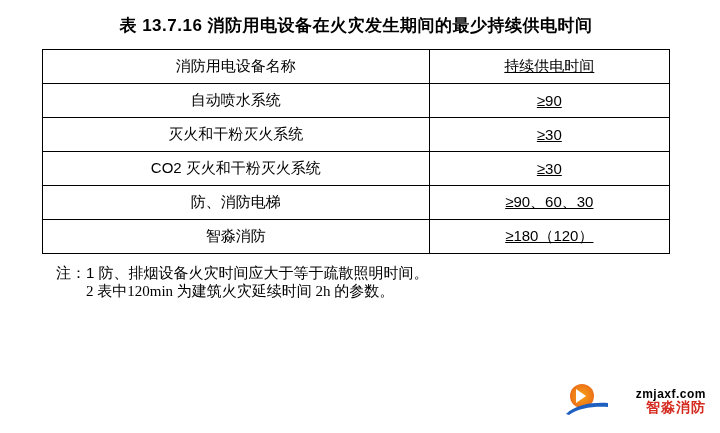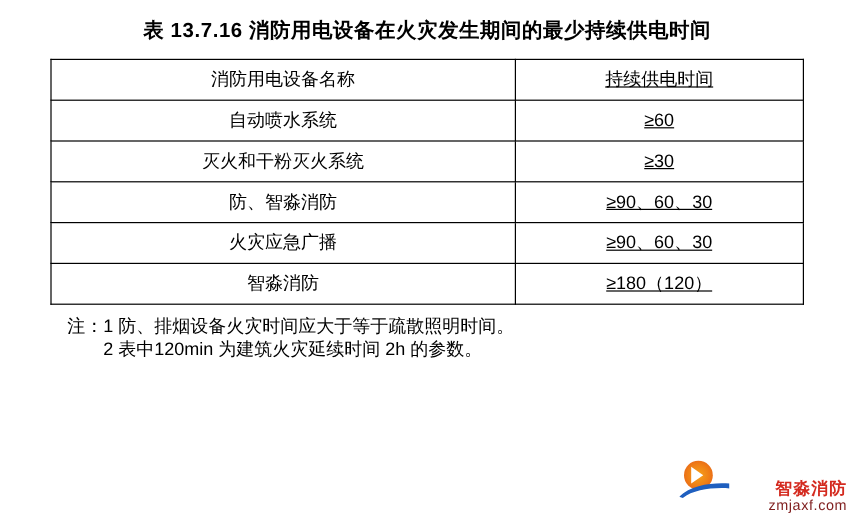--- a/index.html
+++ b/index.html
@@ -66,20 +66,21 @@
     position: relative;
   }
   .note-line {
     white-space: nowrap;
   }
   .note-line.first {
     padding-left: 14px;
   }
   .note-line.second {
     padding-left: 44px;
+    font-family: Liberation Serif, serif;
   }
   .watermark {
     position: absolute;
     right: 6px;
     bottom: 6px;
     width: 140px;
     height: 44px;
   }
   .wm-text-top {
     position: absolute;
@@ -87,24 +88,24 @@
     top: 16px;
     font-size: 14px;
     font-weight: bold;
     color: #d42a1f;
     letter-spacing: 1px;
     white-space: nowrap;
   }
   .wm-text-bottom {
     position: absolute;
     right: 0;
-    top: 31px;
+    top: 4px;
     font-size: 12px;
-    font-weight: normal;
-    color: #7f1d1d;
+    font-weight: bold;
+    color: #000000;
     letter-spacing: 0.5px;
     white-space: nowrap;
   }
   .wm-logo {
     position: absolute;
     left: 4px;
     top: 1px;
     width: 24px;
     height: 24px;
     border-radius: 50%;
@@ -141,32 +142,32 @@
 
   <div class="table-wrap">
     <table class="spec">
       <tbody>
         <tr class="head">
           <td class="col-name">消防用电设备名称</td>
           <td class="col-time">持续供电时间</td>
         </tr>
         <tr>
           <td class="col-name">自动喷水系统</td>
-          <td class="col-time">≥60</td>
+          <td class="col-time">≥90</td>
         </tr>
         <tr>
           <td class="col-name">灭火和干粉灭火系统</td>
           <td class="col-time">≥30</td>
         </tr>
         <tr>
-          <td class="col-name">防、智淼消防</td>
-          <td class="col-time">≥90、60、30</td>
+          <td class="col-name">CO2 灭火和干粉灭火系统</td>
+          <td class="col-time">≥30</td>
         </tr>
         <tr>
-          <td class="col-name">火灾应急广播</td>
+          <td class="col-name">防、消防电梯</td>
           <td class="col-time">≥90、60、30</td>
         </tr>
         <tr>
           <td class="col-name">智淼消防</td>
           <td class="col-time">≥180（120）</td>
         </tr>
       </tbody>
     </table>
   </div>
 

